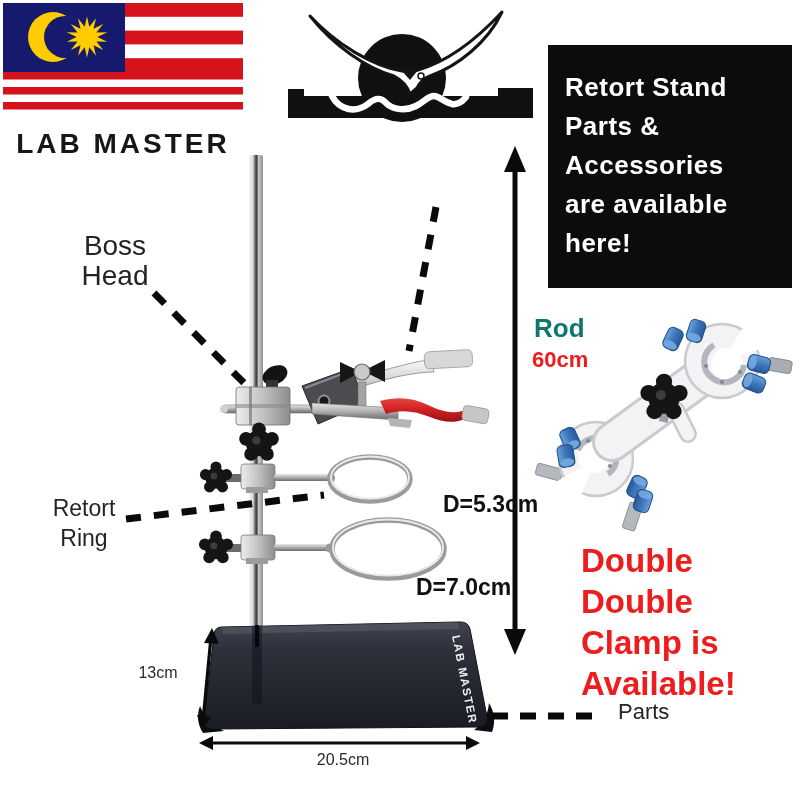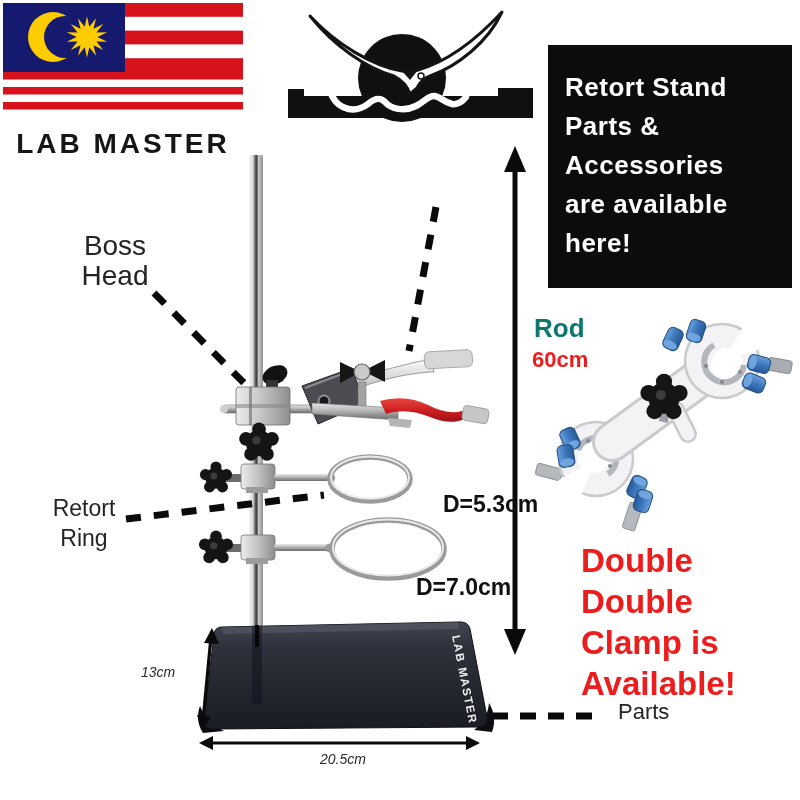--- a/index.html
+++ b/index.html
@@ -14,21 +14,21 @@
          line-height:39px;letter-spacing:.5px;}
   .rod-label{left:534px;top:313px;font-size:26px;font-weight:700;color:#0f766e;}
   .rod-value{left:532px;top:347px;font-size:22px;font-weight:700;color:#ee1d1d;}
   .rednote{left:548px;top:540px;font-size:33px;font-weight:700;color:#ee1d1d;line-height:41px;margin-left:33px;}
   .callout{font-size:28px;color:#242424;line-height:30px;text-align:center;}
   .boss{left:62px;top:231px;width:106px;}
   .ring{left:33px;top:493px;width:102px;font-size:23px;}
   .dlabel{font-size:23px;font-weight:700;color:#101010;}
   .d53{left:415px;top:491px;margin-left:28px;}
   .d70{left:416px;top:574px;}
-  .dim{font-size:14px;color:#2a2a2a;font-style:italic;}
+  .dim{font-size:16px;color:#2a2a2a;}
   .d13{left:131px;top:664px;width:54px;text-align:center;}
   .d205{left:295px;top:751px;width:96px;text-align:center;}
   .base-lbl{left:618px;top:699px;font-size:22px;color:#242424;}
 </style>
 </head>
 <body>
 
 <div class="stage">
 
 <svg class="art" width="800" height="800" viewBox="0 0 800 800">

